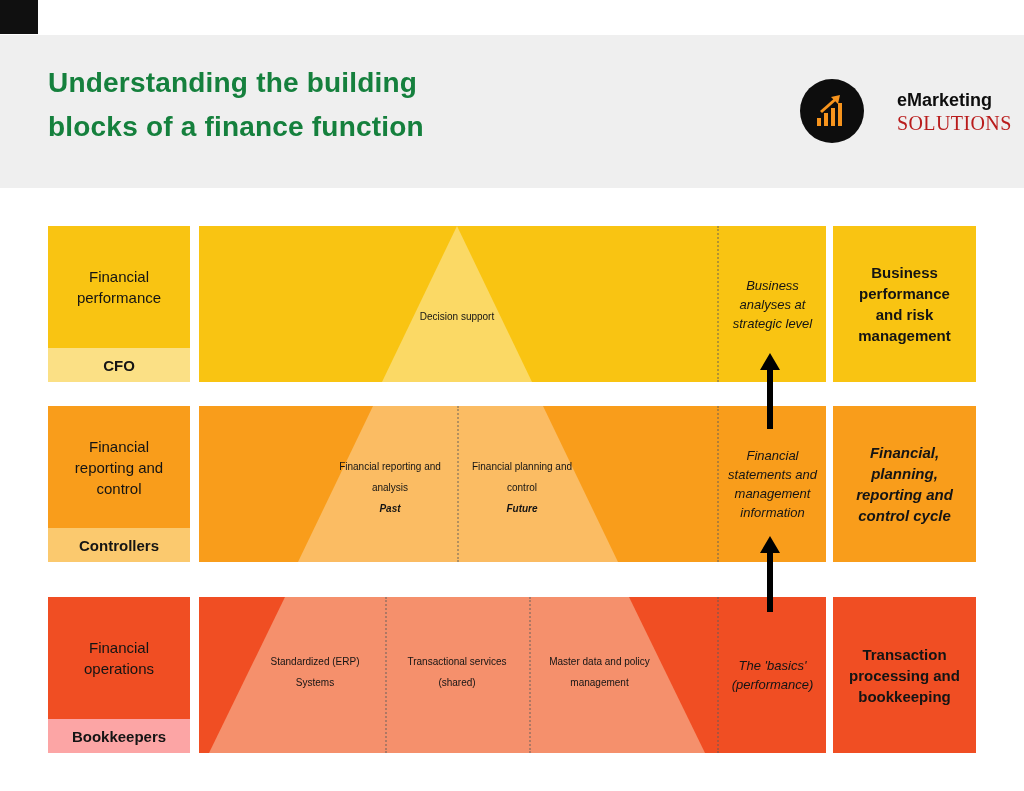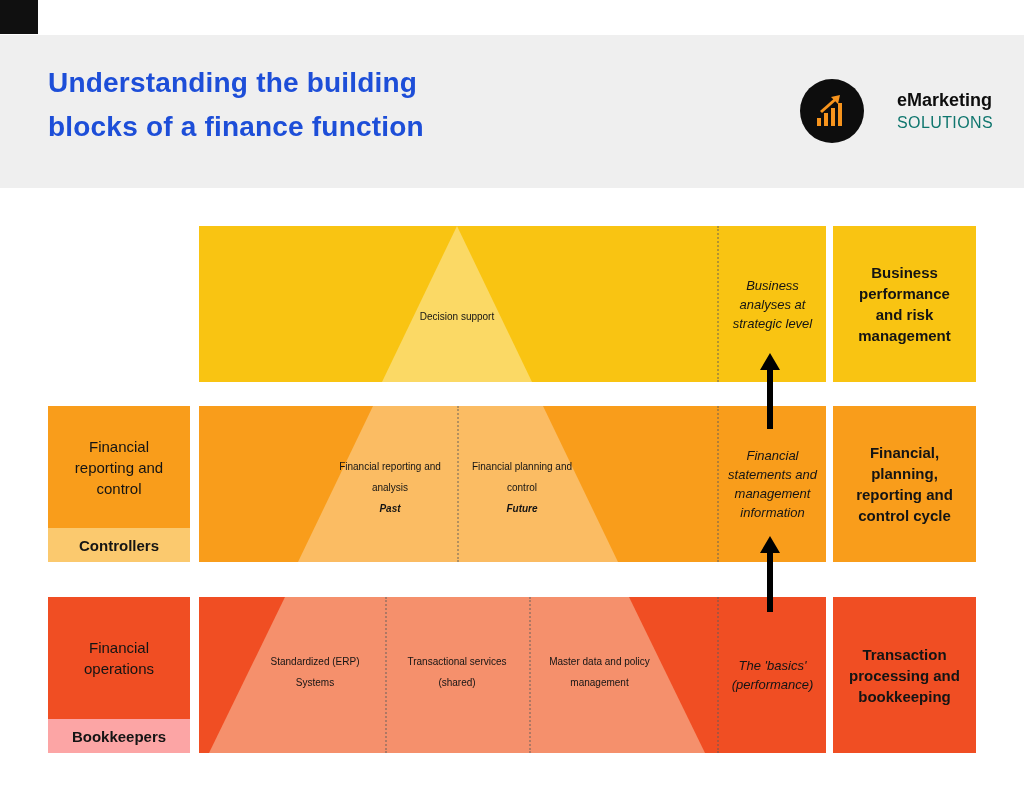--- a/index.html
+++ b/index.html
@@ -5,26 +5,26 @@
   html,body { margin:0; padding:0; background:#ffffff; }
   .page {
     position:relative; width:1024px; height:791px; background:#ffffff;
     font-family:"Liberation Sans", sans-serif; color:#141414; overflow:hidden;
   }
   .corner-mark { position:absolute; left:0; top:0; width:38px; height:34px; background:#101010; }
 
   
   .header { position:absolute; left:0; top:35px; width:1024px; height:153px; background:#efefef; }
   .title { position:absolute; left:48px; top:26px; font-size:28px; font-weight:bold;
-           color:#1d4ed8; line-height:44px; letter-spacing:0.2px; }
+           color:#15803d; line-height:44px; letter-spacing:0.2px; }
   .logo { position:absolute; left:800px; top:44px; display:flex; align-items:center; gap:33px; }
   .logo-circle { width:64px; height:64px; border-radius:50%; background:#0d0d0d;
                  display:flex; align-items:center; justify-content:center; }
   .logo-text div.brand { font-size:18px; font-weight:bold; color:#0d0d0d; line-height:24px; }
-  .logo-text div.sub { font-size:16px; color:#0f766e; letter-spacing:0.4px; line-height:22px; }
+  .logo-text div.sub { font-size:20px; color:#b91c1c; letter-spacing:0.4px; line-height:22px;font-family:Liberation Serif, serif; }
 
   
   .diagram { position:absolute; left:0; top:188px; width:1024px; height:603px; }
   .row { position:absolute; left:0; width:1024px; height:156px; }
   .row1 { top:38px; } .row2 { top:218px; } .row3 { top:409px; }
 
   .box-left { position:absolute; left:48px; top:0; width:142px; height:156px; }
   .box-left .main { height:122px; display:flex; align-items:center; justify-content:center;
                     text-align:center; font-size:15px; line-height:21px; padding:0 16px; box-sizing:border-box; }
   .box-left .band { height:34px; display:flex; align-items:center; justify-content:center;
@@ -49,21 +49,21 @@
 
   .annotation { position:absolute; right:0; top:0; width:109px; height:156px;
                 border-left:2px dotted rgba(90,90,90,0.45);
                 display:flex; align-items:center; justify-content:center; text-align:center;
                 font-style:italic; font-size:13px; line-height:19px; padding:0 9px; box-sizing:border-box; }
 
   .box-right { position:absolute; left:833px; top:0; width:143px; height:156px;
                display:flex; align-items:center; justify-content:center; text-align:center;
                font-weight:bold; font-size:15px; line-height:21px; padding:4px 12px; box-sizing:border-box; }
   .row1 .box-right { background:#F9C412; }
-  .row2 .box-right { background:#F99D1B; }
+  .row2 .box-right { background:#F99D1B;font-style:italic; }
   .row3 .box-right { background:#F04E23; }
 
   .arrow { position:absolute; left:756px; width:28px; height:78px; }
 </style>
 </head>
 <body>
 
 <div class="page">
 
   <div class="corner-mark"></div>
@@ -88,20 +88,22 @@
         <div class="brand">eMarketing</div>
         <div class="sub">SOLUTIONS</div>
       </div>
     </div>
   </div>
 
   <div class="diagram">
 
     <div class="row row1">
       <div class="box-left">
+        <div class="main">Financial performance</div>
+        <div class="band">CFO</div>
       </div>
       <div class="box-middle">
         <div class="slice"></div>
         <div class="mid-text" style="left:178px; top:80px; width:160px;">Decision support</div>
         <div class="annotation">Business analyses at strategic level</div>
       </div>
       <div class="box-right">Business performance and risk management</div>
     </div>
 
     <div class="row row2">

